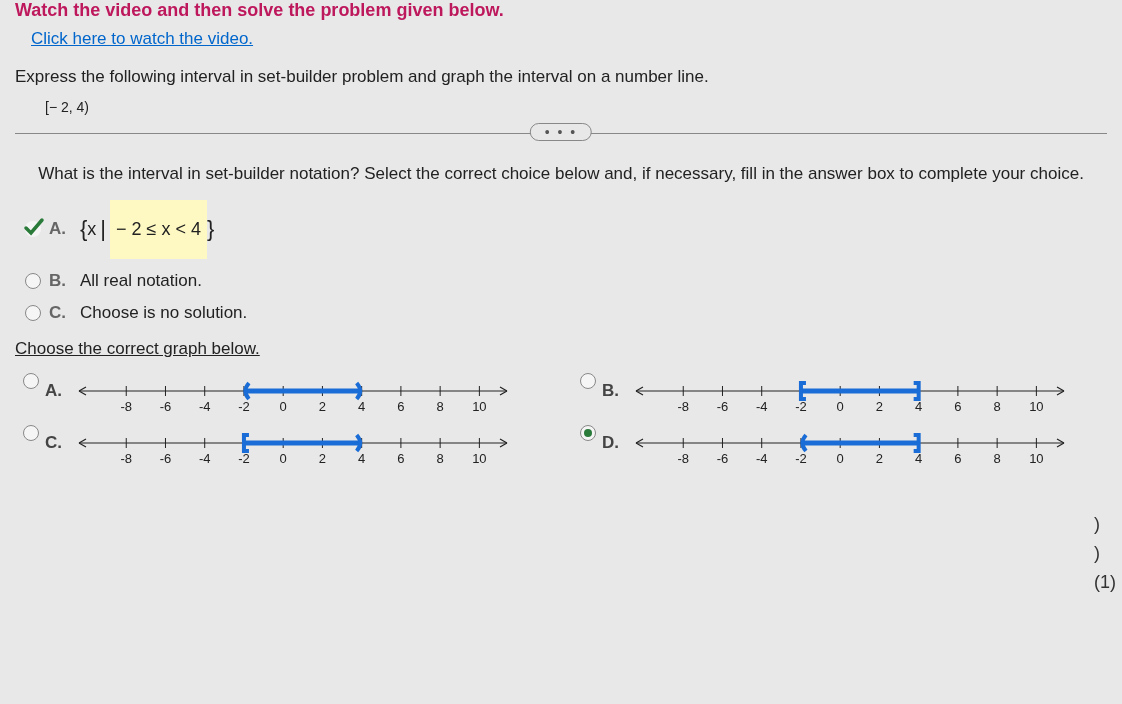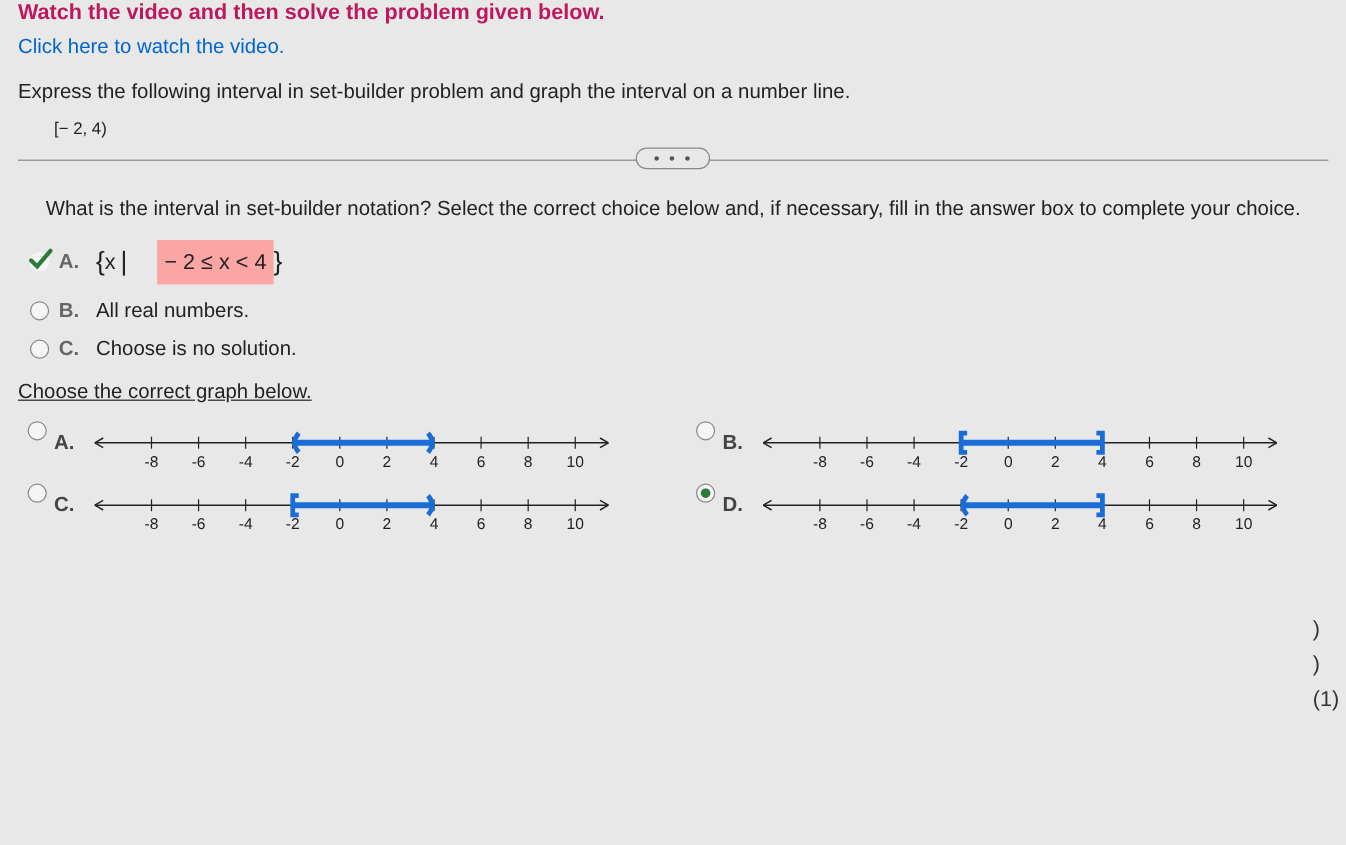--- a/index.html
+++ b/index.html
@@ -9,23 +9,25 @@
       width: 1122px;
       height: 704px;
       padding: 0 15px;
       color: #222;
       font-size: 17px;
       position: relative;
     }
     .top-text { color: #be185d; font-size: 18px; margin-bottom: 8px; font-weight: bold; }
     .video-link {
       color: #0066cc;
+      text-decoration: underline;
       cursor: pointer;
       display: inline-block;
       margin-bottom: 18px;
+      margin-left: 16px;
     }
     .instruction { margin-bottom: 12px; color: #222; }
     .interval-notation { margin-left: 30px; font-size: 14px; margin-bottom: 18px; }
     .divider-line {
       border-top: 1px solid #888;
       position: relative;
       margin: 12px 0 28px 0;
     }
     .ellipsis-pill {
       position: absolute;
@@ -68,24 +70,23 @@
     .radio.checkmark svg { position: absolute; top: -4px; left: -2px; }
     .choice-letter { color: #666; margin-right: 6px; font-weight: bold; }
     .set-builder {
       display: inline-flex;
       align-items: center;
       font-size: 18px;
     }
     .brace { font-size: 22px; }
     .sep { margin: 0 4px; font-size: 22px; }
     .formula-box {
-      background: #fca5a5;
-      padding: 8px 6px;
+      background: #fef9c3;
+      padding: 19px 6px;
       display: inline-block;
-      margin-left: 21px;
     }
     .sub-instruction { margin: 16px 0 14px 0; text-decoration: underline; }
     .graph-grid {
       display: grid;
       grid-template-columns: 1fr 1fr;
       gap: 8px 30px;
       margin-left: 8px;
     }
     .graph-choice {
       display: flex;
@@ -135,21 +136,21 @@
       <span>x</span>
       <span class="sep">|</span>
       <span class="formula-box">− 2 ≤ x &lt; 4</span>
       <span class="brace">}</span>
     </span>
   </div>
 
   <div class="choice-row">
     <span class="radio"></span>
     <span class="choice-letter">B.</span>
-    <span>All real numbers.</span>
+    <span>All real notation.</span>
   </div>
 
   <div class="choice-row">
     <span class="radio"></span>
     <span class="choice-letter">C.</span>
     <span>Choose is no solution.</span>
   </div>
 </div>
 
 <div class="sub-instruction">Choose the correct graph below.</div>

